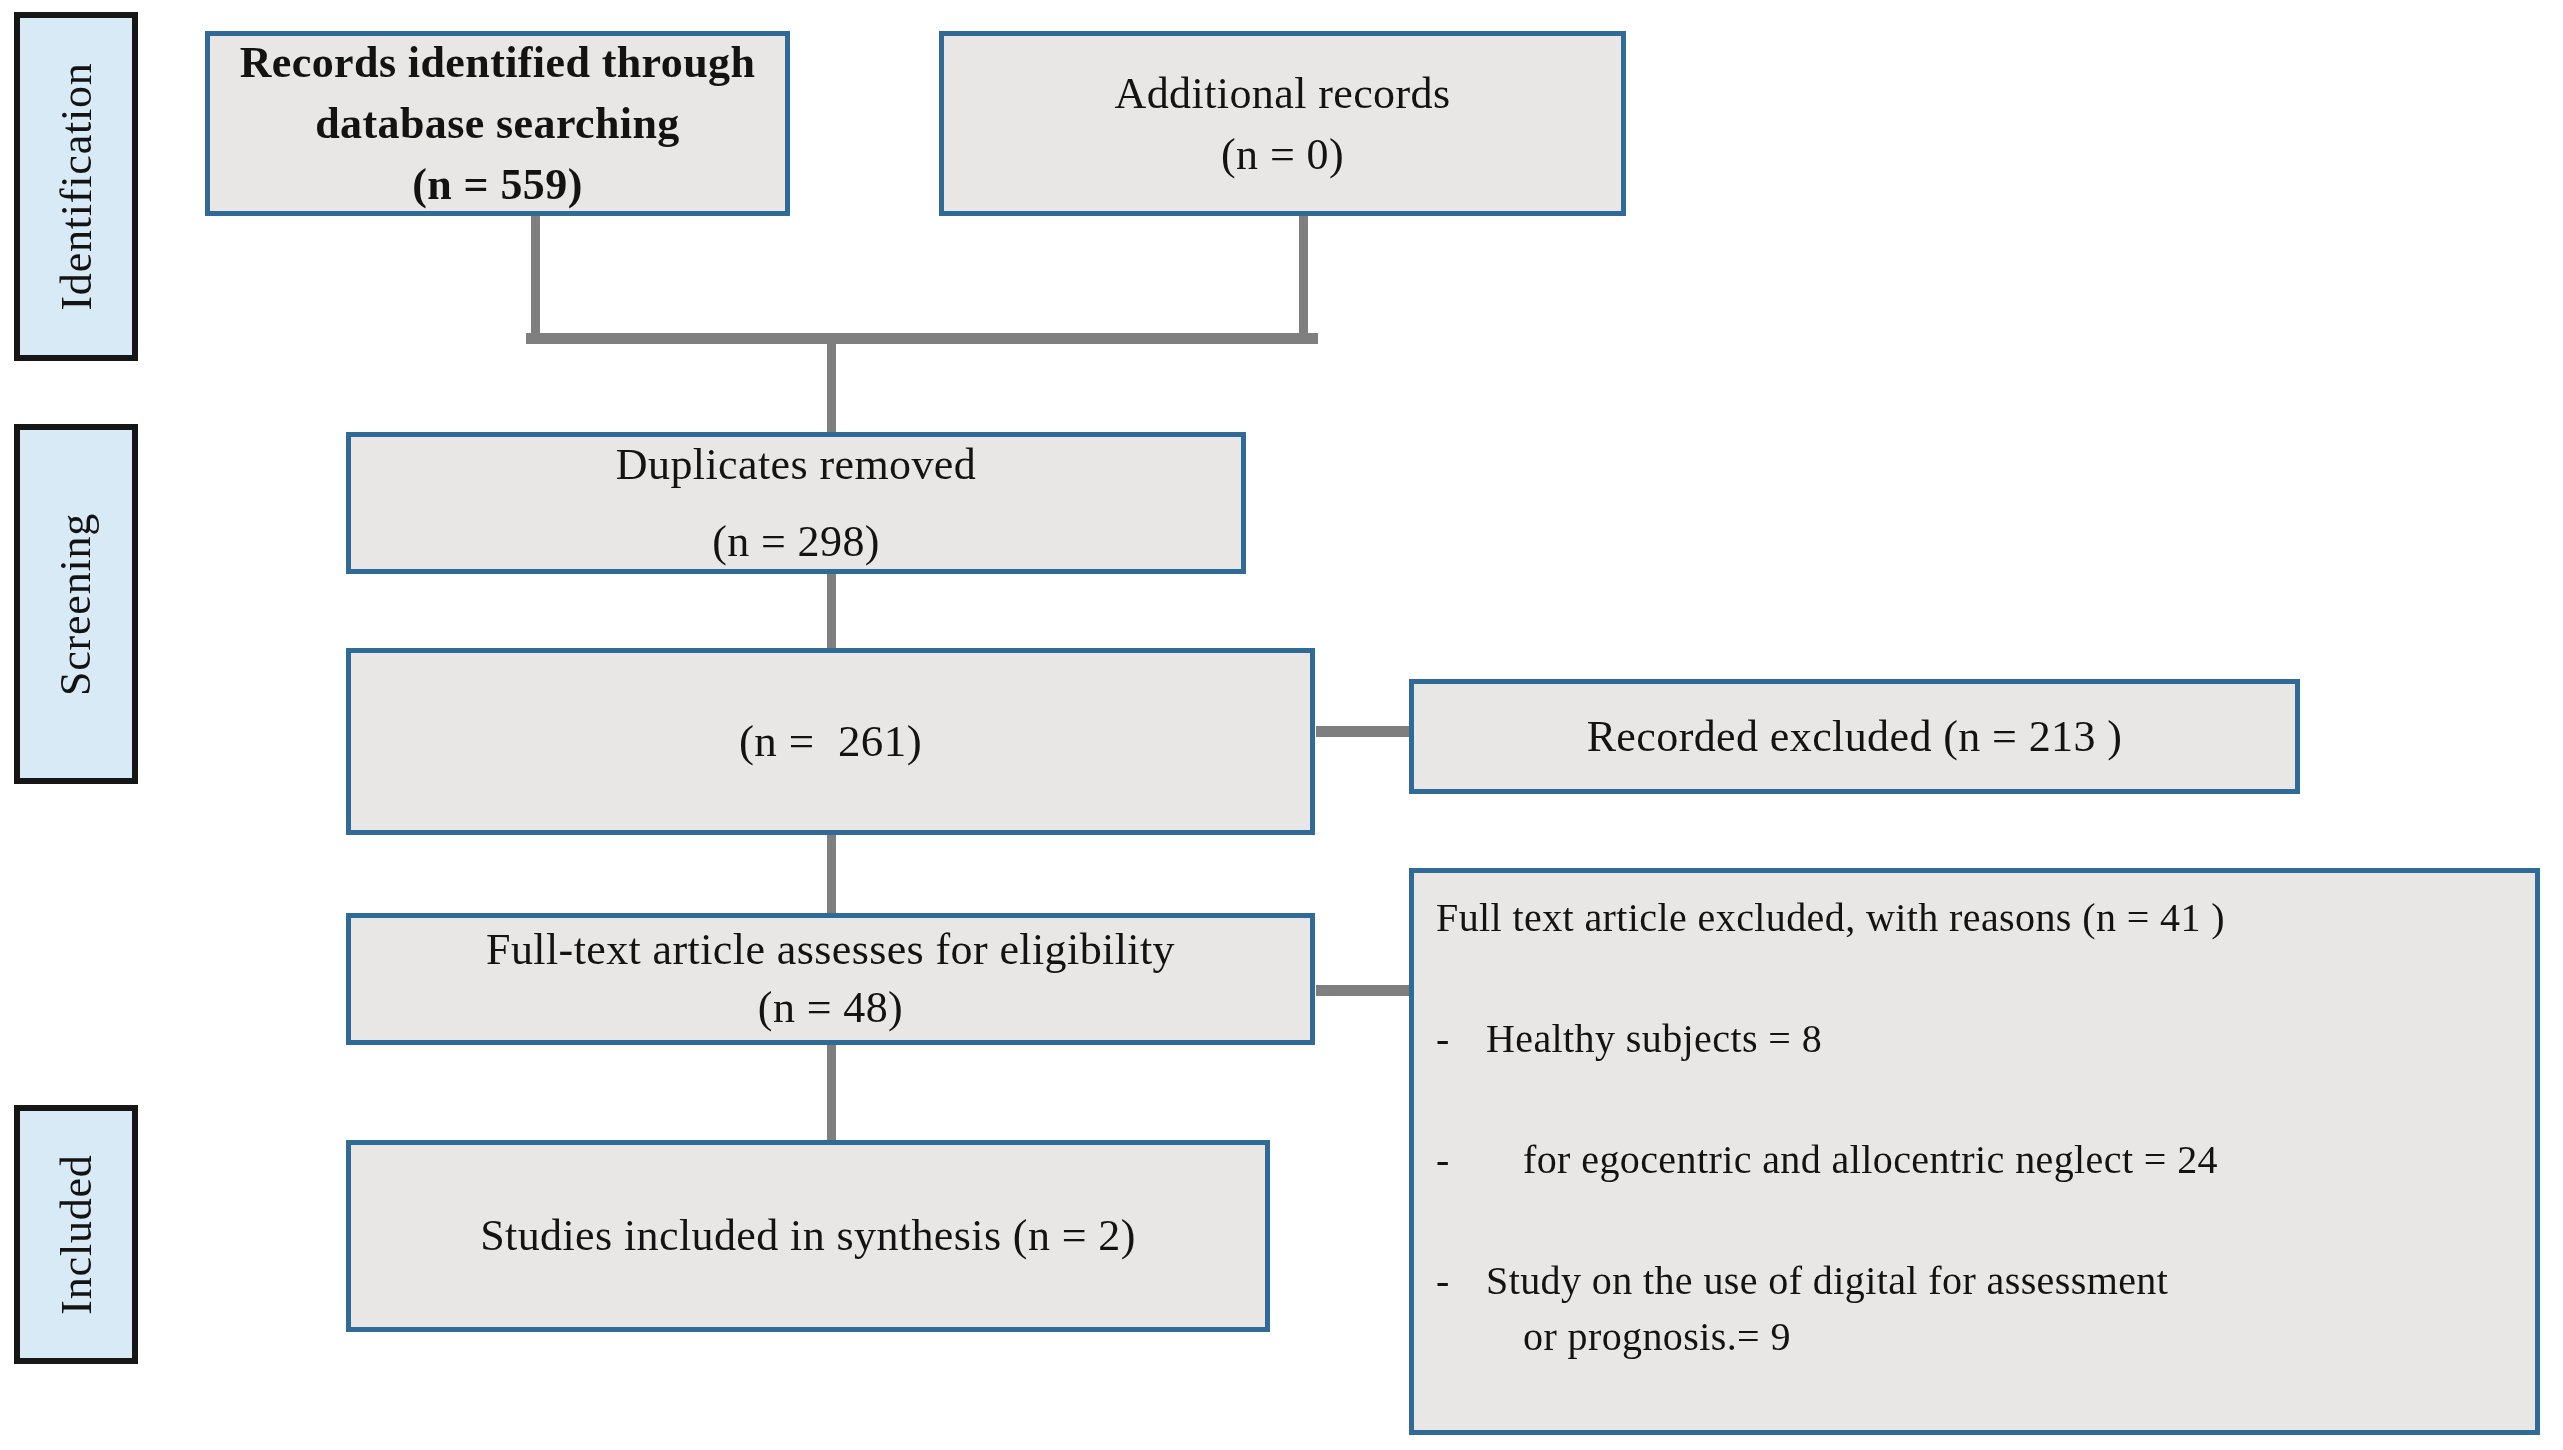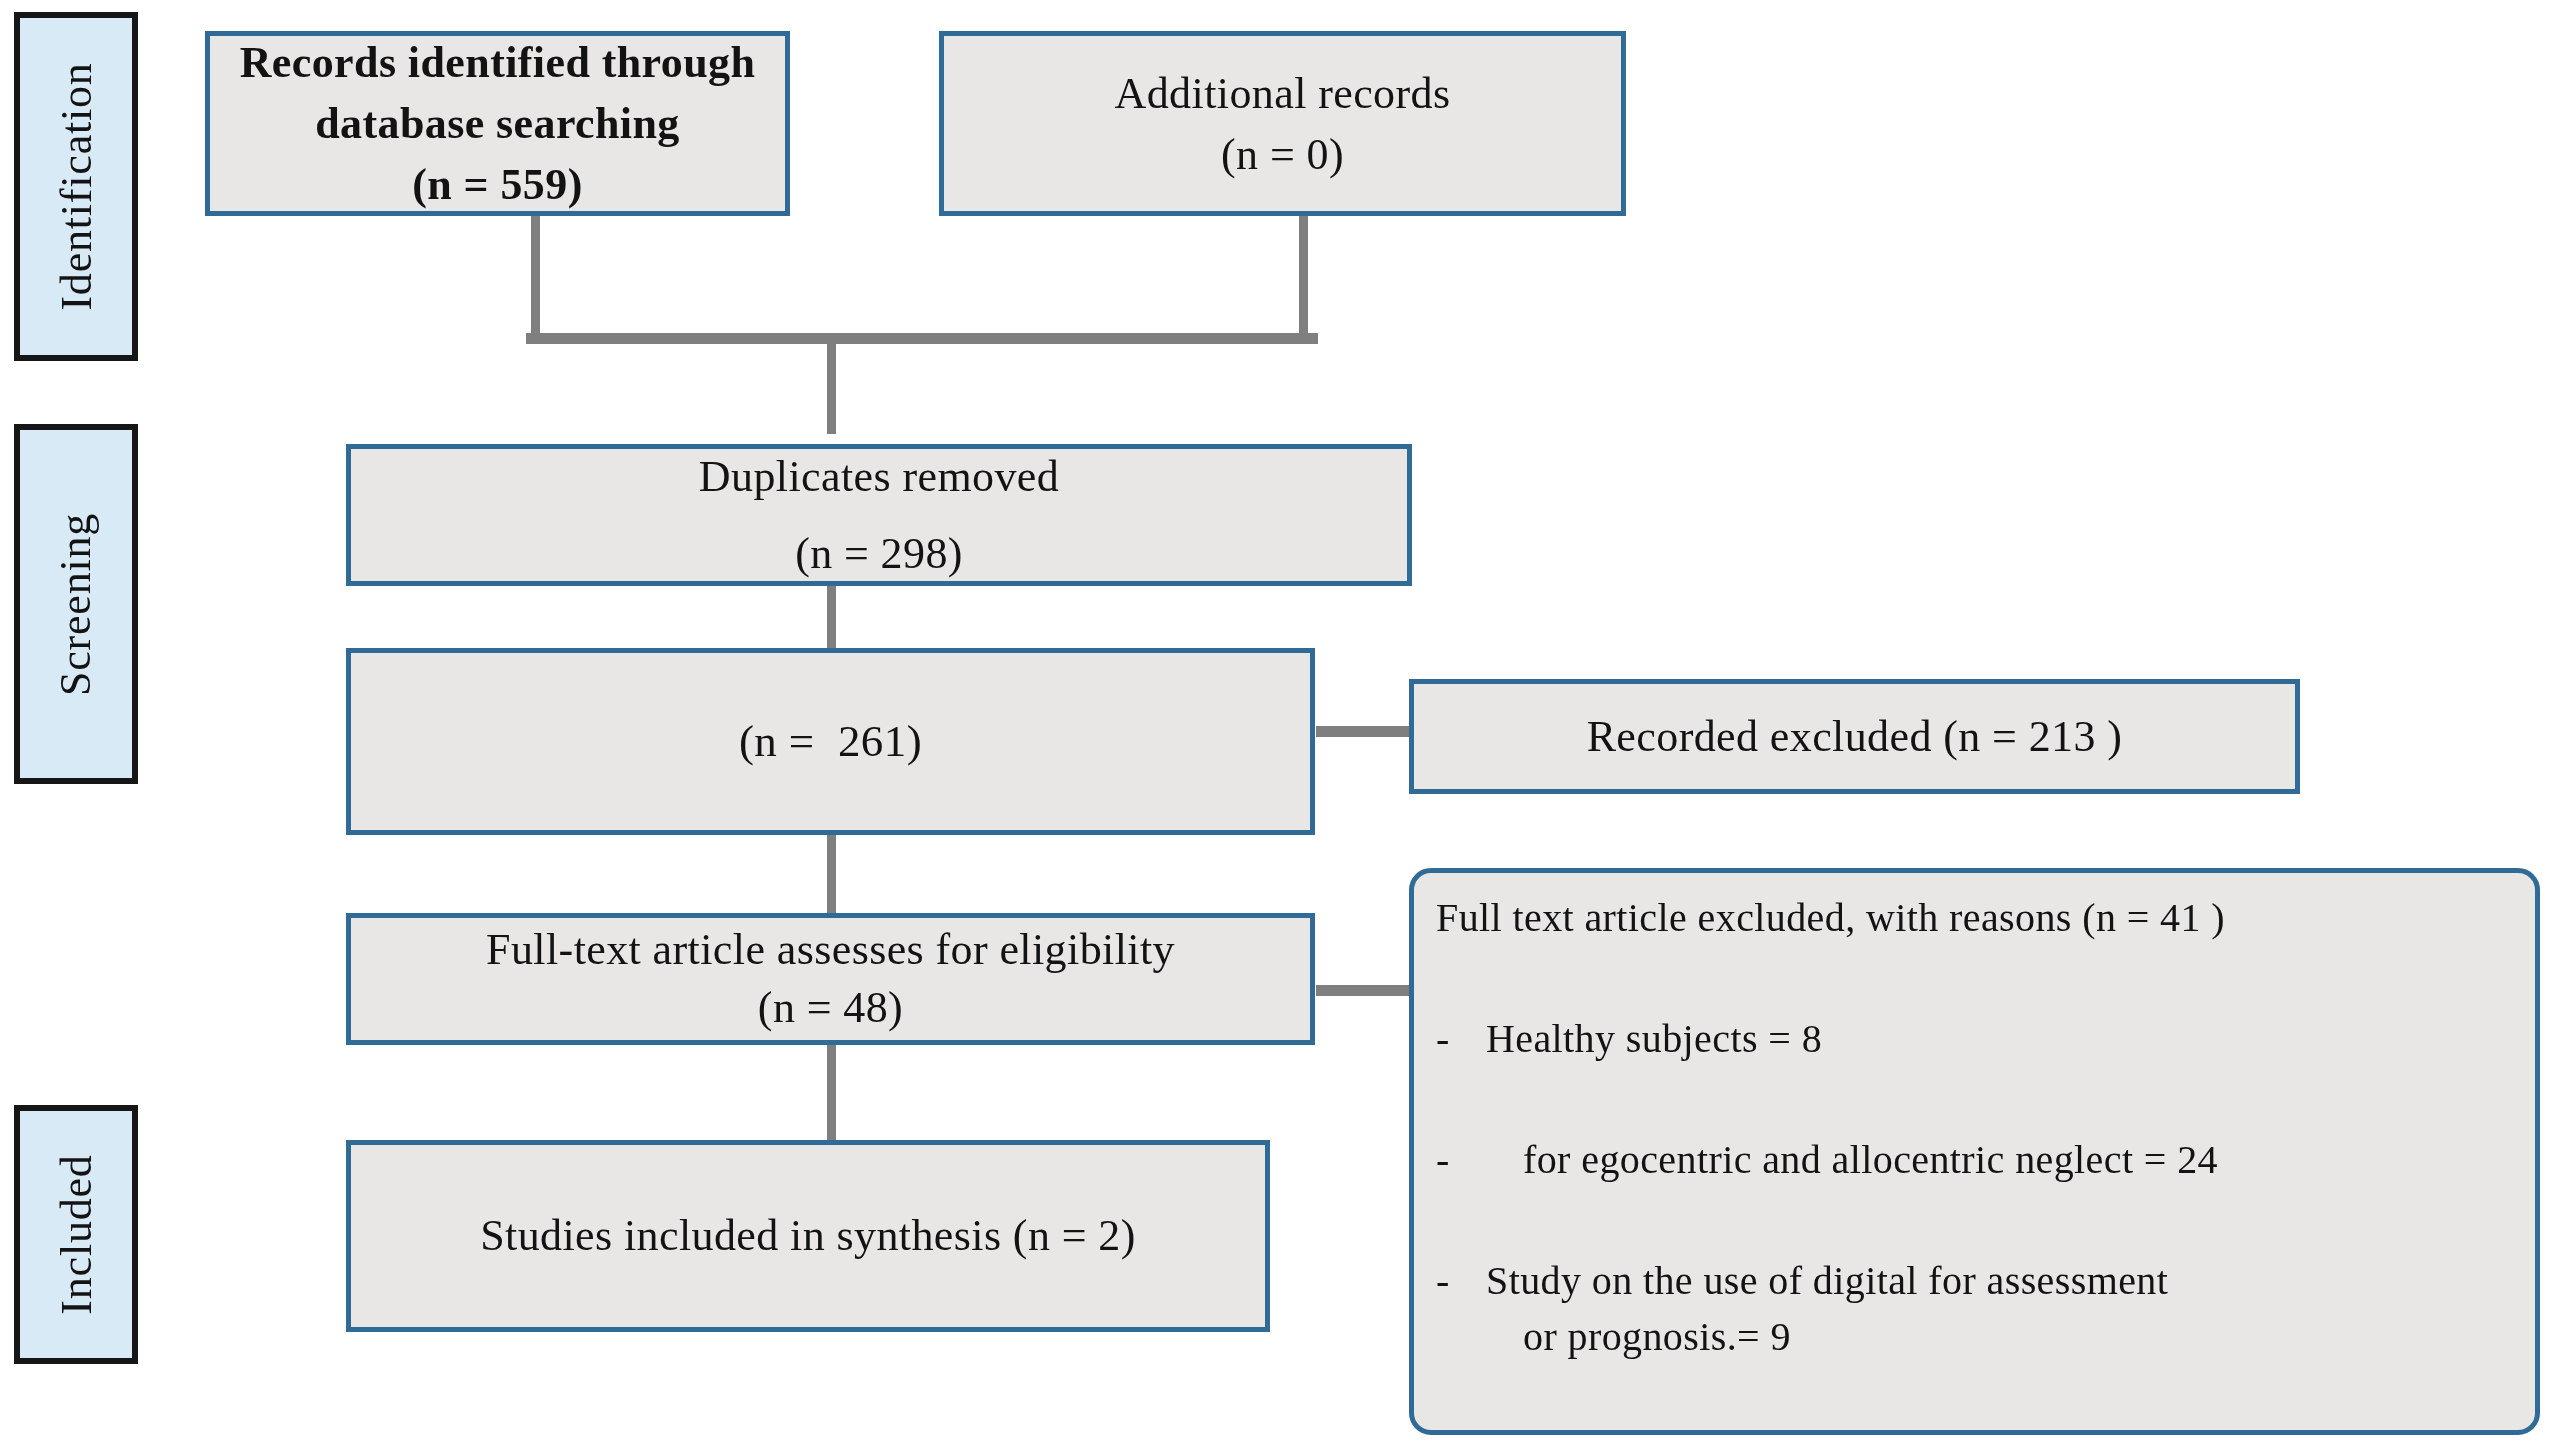--- a/index.html
+++ b/index.html
@@ -15,21 +15,20 @@
   }
   .line{white-space:pre;display:block;}
   .stage{
     position:absolute;box-sizing:border-box;background:#d9eaf7;border:6.2px solid #161616;
     display:flex;align-items:center;justify-content:center;
   }
   .stage .rot{transform:rotate(-90deg);white-space:nowrap;font-size:44px;letter-spacing:0.8px;}
   .bigbox{
     display:block;text-align:left;font-size:40px;line-height:56px;
     padding:17px 23.4px 0 22px;
-    border-radius:22px;
   }
   .bb-item{position:relative;padding-left:50px;margin-top:65px;}
   .bb-marker{position:absolute;left:0;top:0;}
   .bb-line2{padding-left:37px;}
 </style>
 </head>
 <body>
 
 <div class="canvas">
 
@@ -57,21 +56,21 @@
     <span class="line">Records identified through</span>
     <span class="line">database searching</span>
     <span class="line">(n = 559)</span>
   </div>
 
   <div class="fbox" style="left:939px;top:31px;width:687px;height:185px;font-size:44px;line-height:61px;">
     <span class="line">Additional records</span>
     <span class="line">(n = 0)</span>
   </div>
 
-  <div class="fbox" style="left:346px;top:444px;width:1066px;height:142px;font-size:44px;line-height:62px;gap:15px;">
+  <div class="fbox" style="left:346px;top:432px;width:900px;height:142px;font-size:44px;line-height:62px;gap:15px;">
     <span class="line">Duplicates removed</span>
     <span class="line">(n = 298)</span>
   </div>
 
   <div class="fbox" style="left:346px;top:648px;width:969px;height:187px;font-size:45px;line-height:65px;">
     <span class="line">(n =  261)</span>
   </div>
 
   <div class="fbox" style="left:1409px;top:679px;width:891px;height:115px;font-size:44px;line-height:50px;">
     <span class="line">Recorded excluded (n = 213 )</span>

